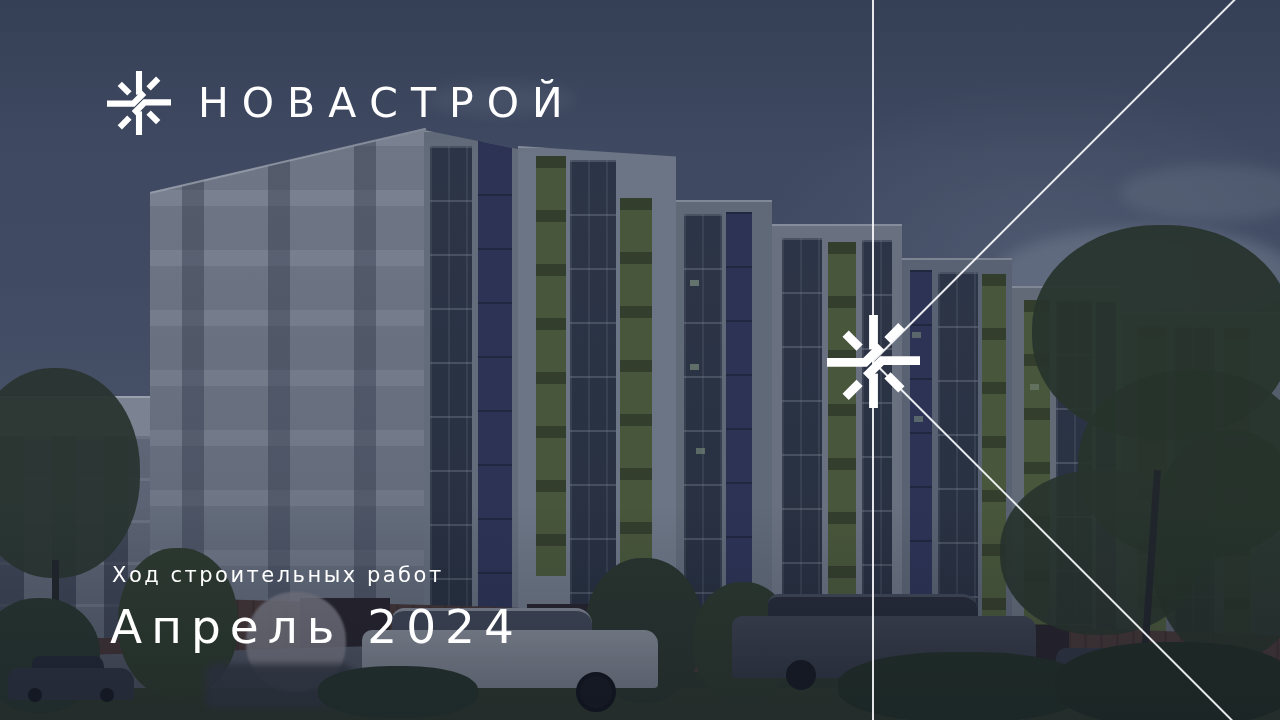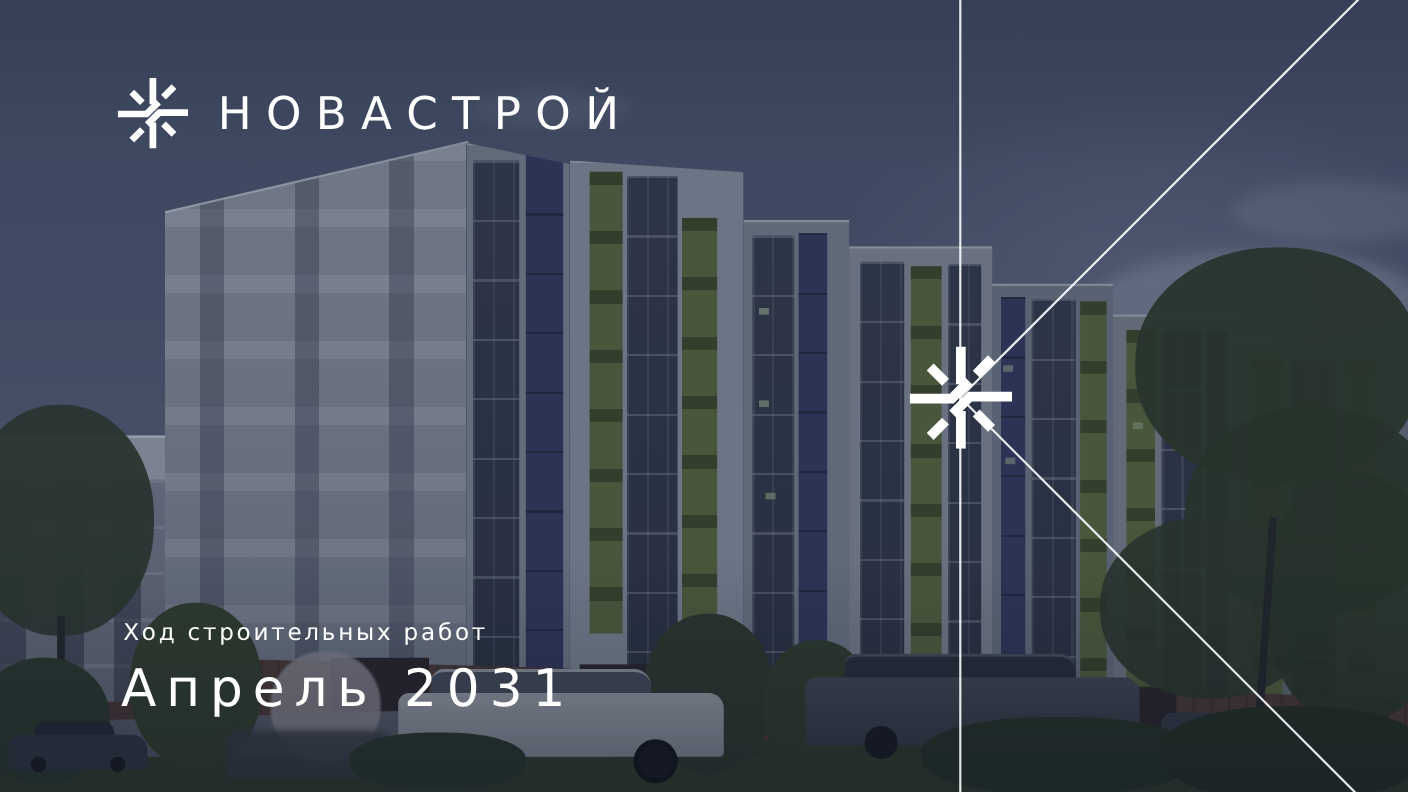--- a/index.html
+++ b/index.html
@@ -251,15 +251,15 @@
         <path d="M20 20 L35 35"></path>
           <path d="M65 27 L80 12"></path>
         <path d="M65 65 L80 80"></path>
           <path d="M35 73 L20 88"></path>
       </g>
     </svg>
   </div>
   <div class="abs txt wordmark">НОВАСТРОЙ</div>
 
   <div class="abs txt subtitle">Ход строительных работ</div>
-  <div class="abs txt period">Апрель 2031</div>
+  <div class="abs txt period">Апрель 2024</div>
 
 </div>
 
 </body></html>

